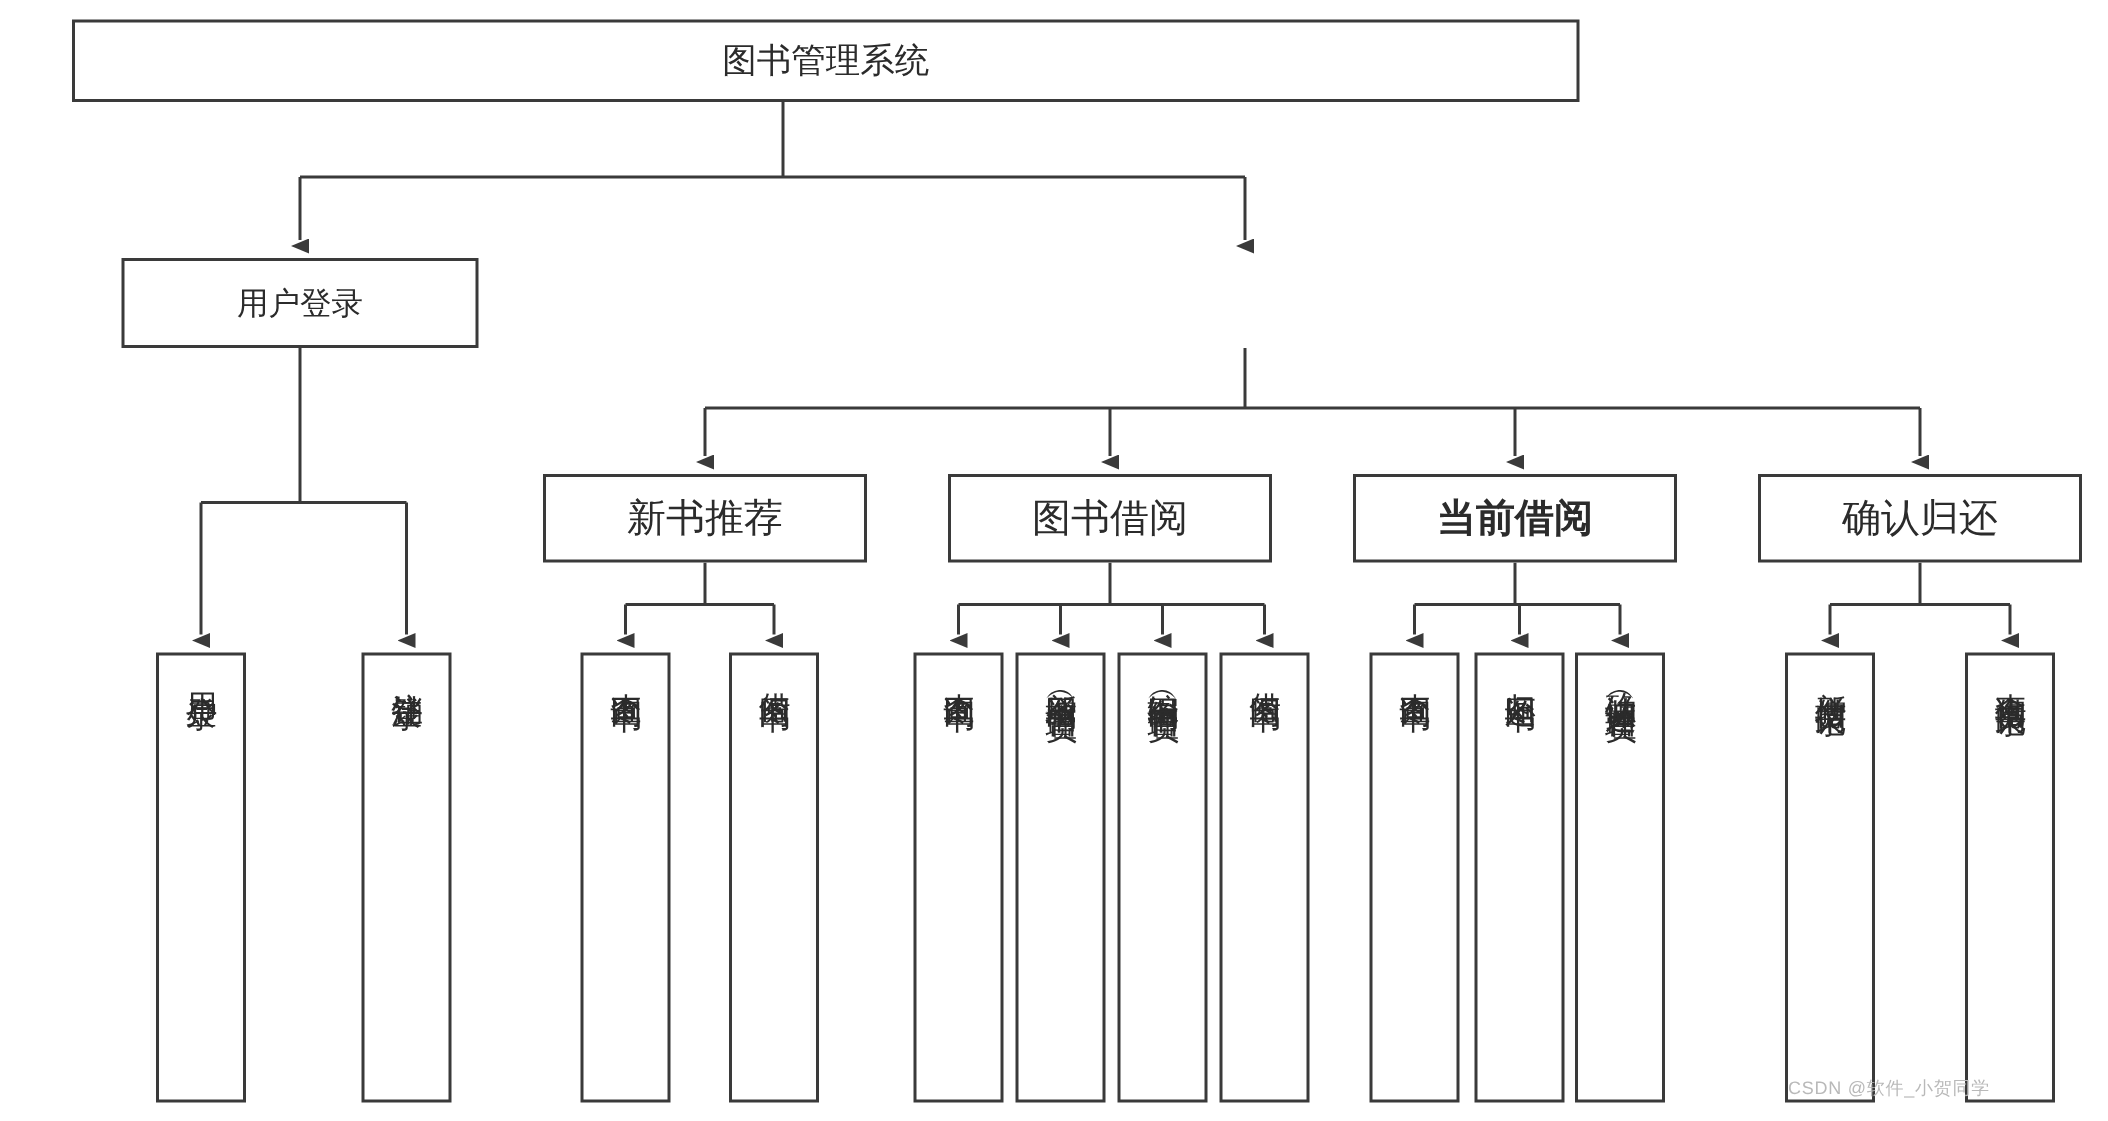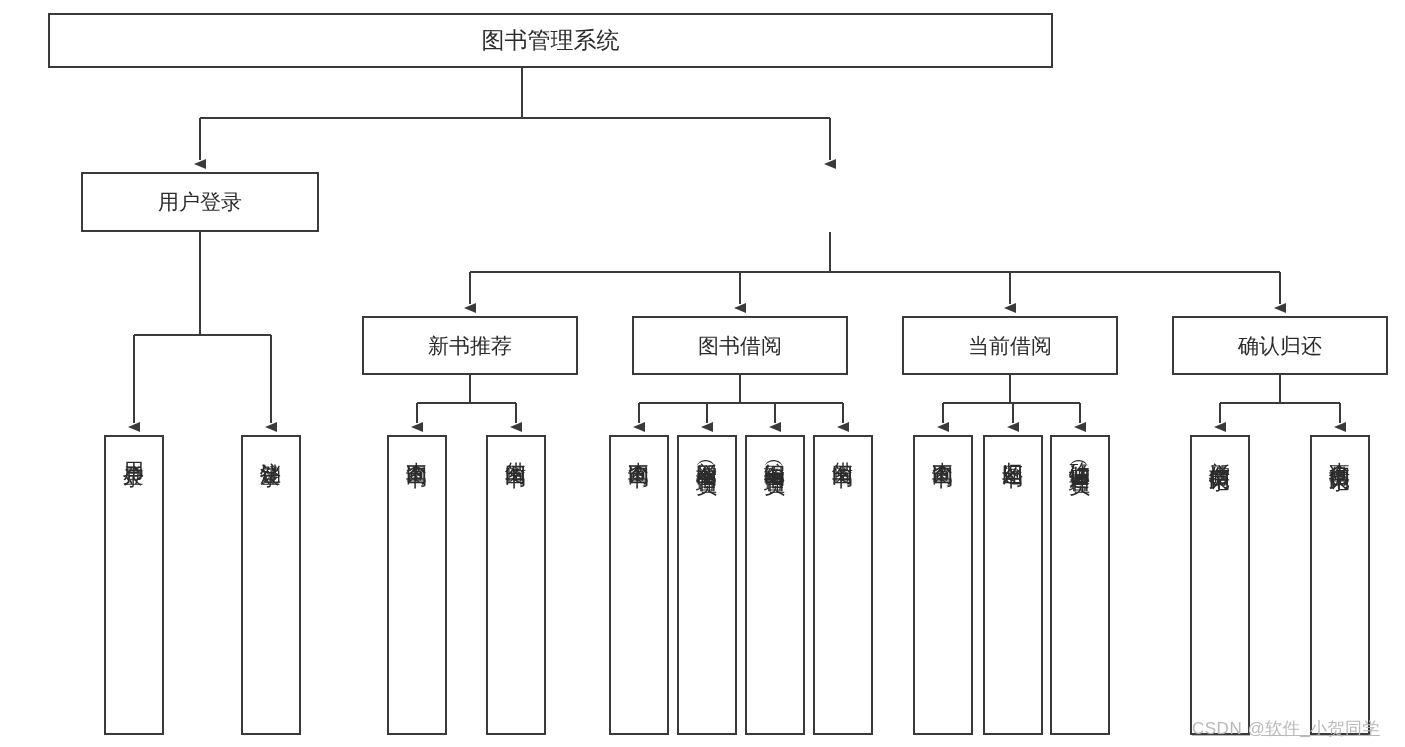--- a/index.html
+++ b/index.html
@@ -36,42 +36,41 @@
     justify-content: center;
     color: #2b2b2b;
   }
   .node.level0 {
     font-size: 23px;
   }
   .node.level1 {
     font-size: 21px;
   }
   .node.level2 {
-    font-size: 21px;
+    font-size: 26px;
   }
   .node.leaf {
     font-size: 21px;
     align-items: flex-start;
     justify-content: center;
     padding-top: 8px;
   }
   .vlabel {
     writing-mode: vertical-rl;
     text-orientation: upright;
     letter-spacing: 2px;
     line-height: 1;
     white-space: nowrap;
   }
   .watermark {
     position: absolute;
-    font-size: 17px;
+    font-size: 12px;
     color: #b9b9b9;
     letter-spacing: 0.5px;
     white-space: nowrap;
-    text-decoration: underline;
   }
 </style>
 </head>
 <body>
 
 <div id="canvas" style="background: rgb(255, 255, 255);">
 
   <svg class="wires" viewBox="0 0 1405 747" xmlns="http://www.w3.org/2000/svg">
     <defs>
       <marker id="arrow" markerWidth="10" markerHeight="12" refX="1" refY="6" orient="auto" markerUnits="userSpaceOnUse">
@@ -131,21 +130,21 @@
   <div class="node level1" style="left: 81px; top: 172px; width: 238px; height: 60px; border-color: rgb(58, 58, 58); color: rgb(43, 43, 43);">
     <span>用户登录</span>
   </div>
 
   <div class="node level2" style="left: 362px; top: 316px; width: 216px; height: 59px; border-color: rgb(58, 58, 58); color: rgb(43, 43, 43);">
     <span>新书推荐</span>
   </div>
   <div class="node level2" style="left: 632px; top: 316px; width: 216px; height: 59px; border-color: rgb(58, 58, 58); color: rgb(43, 43, 43);">
     <span>图书借阅</span>
   </div>
-  <div class="node level2" style="left: 902px; top: 316px; width: 216px; height: 59px; border-color: rgb(58, 58, 58); color: rgb(43, 43, 43);">
+  <div class="node level2" style="left: 902px; top: 316px; width: 216px; height: 59px; border-color: rgb(58, 58, 58); color: rgb(43, 43, 43); font-weight: bold;">
     <span>当前借阅</span>
   </div>
   <div class="node level2" style="left: 1172px; top: 316px; width: 216px; height: 59px; border-color: rgb(58, 58, 58); color: rgb(43, 43, 43);">
     <span>确认归还</span>
   </div>
 
   <div class="node leaf" style="left: 104px; top: 435px; width: 60px; height: 300px; border-color: rgb(58, 58, 58); color: rgb(43, 43, 43);">
     <span class="vlabel">用户登录</span>
   </div>
   <div class="node leaf" style="left: 241px; top: 435px; width: 60px; height: 300px; border-color: rgb(58, 58, 58); color: rgb(43, 43, 43);">

